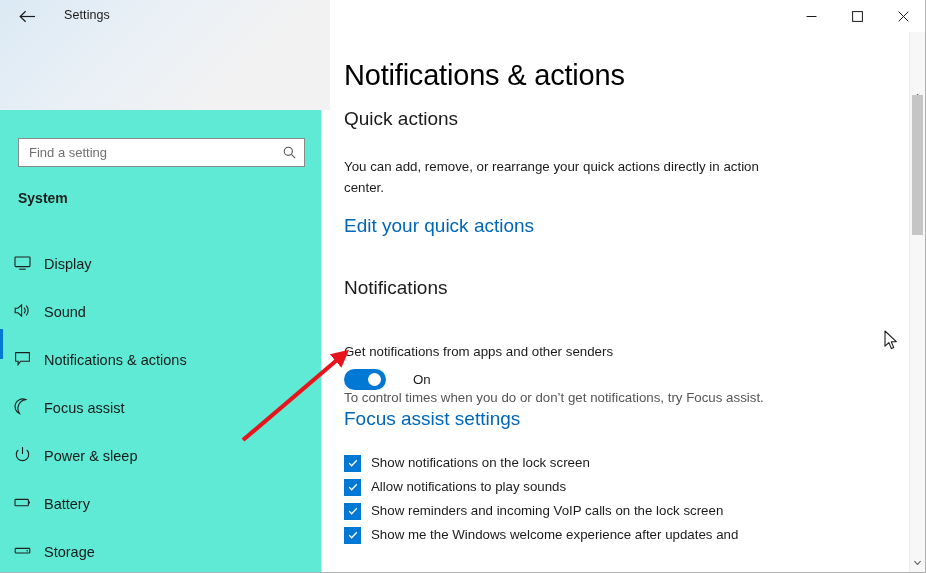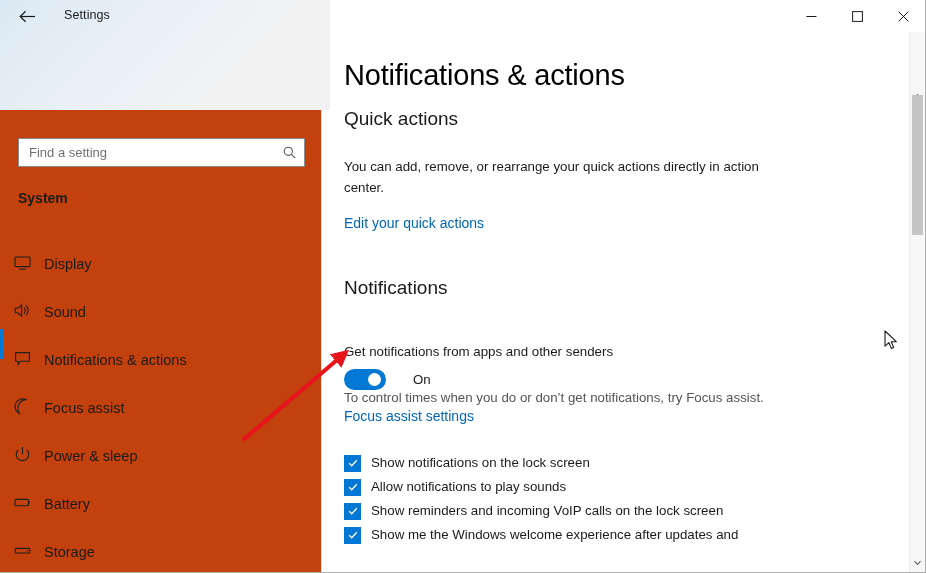--- a/index.html
+++ b/index.html
@@ -71,21 +71,21 @@
     justify-content: center;
     cursor: default;
   }
 
   
   .sidebar {
     position: absolute;
     left: 0; top: 32px;
     width: 321px;
     height: 541px;
-    background: #c2410c;
+    background: #5eead4;
     overflow: hidden;
   }
   .sidebar-divider {
     position: absolute;
     left: 321px; top: 32px;
     width: 1px; height: 541px;
     background: #e2e2e2;
   }
   .home-row {
     position: absolute;
@@ -199,21 +199,21 @@
     position: absolute;
     left: 22px;
     font-size: 13.3px;
     color: #1b1b1b;
     line-height: 21px;
   }
   .body-text.dim { color: #555555; }
   .link {
     position: absolute;
     left: 22px;
-    font-size: 14px;
+    font-size: 19px;
     color: #0067b8;
     cursor: default;
   }
 
   .toggle-row {
     position: absolute;
     left: 22px;
     display: flex;
     align-items: center;
   }

